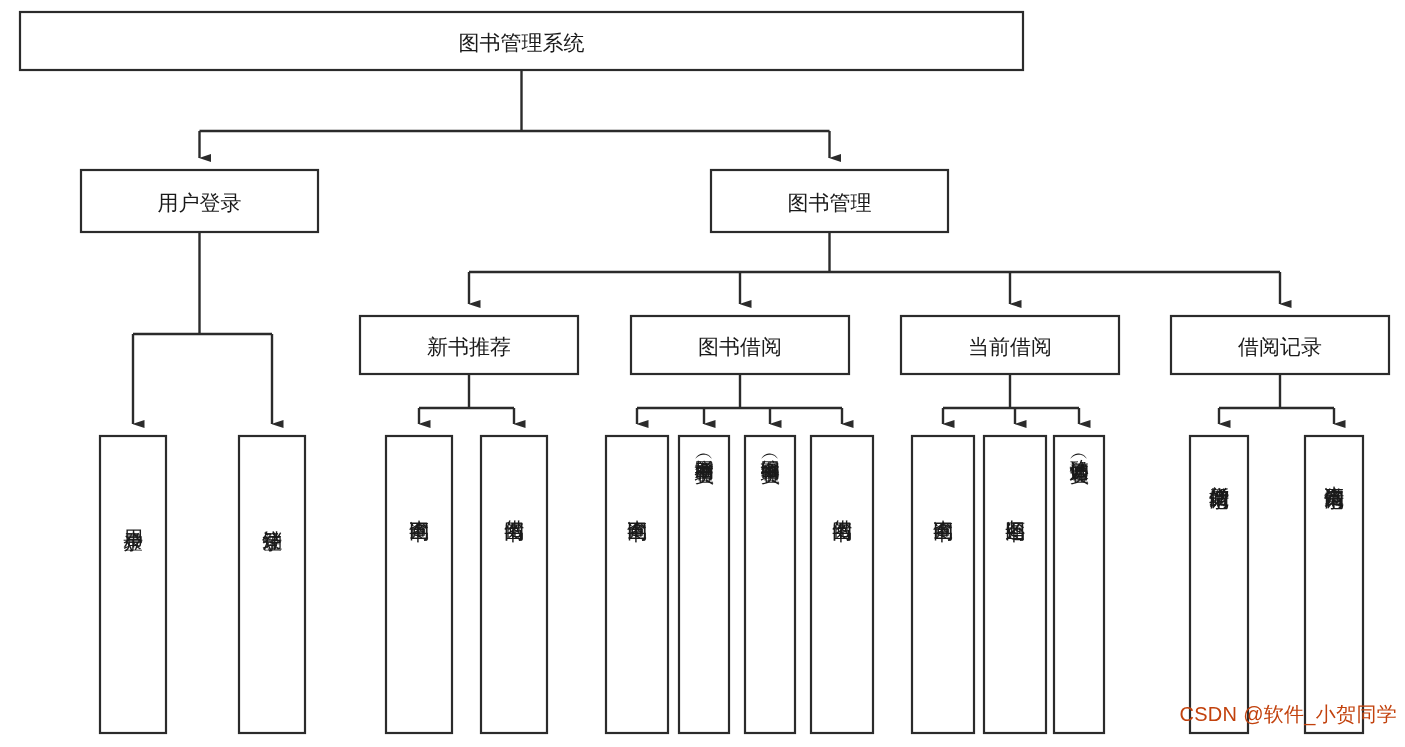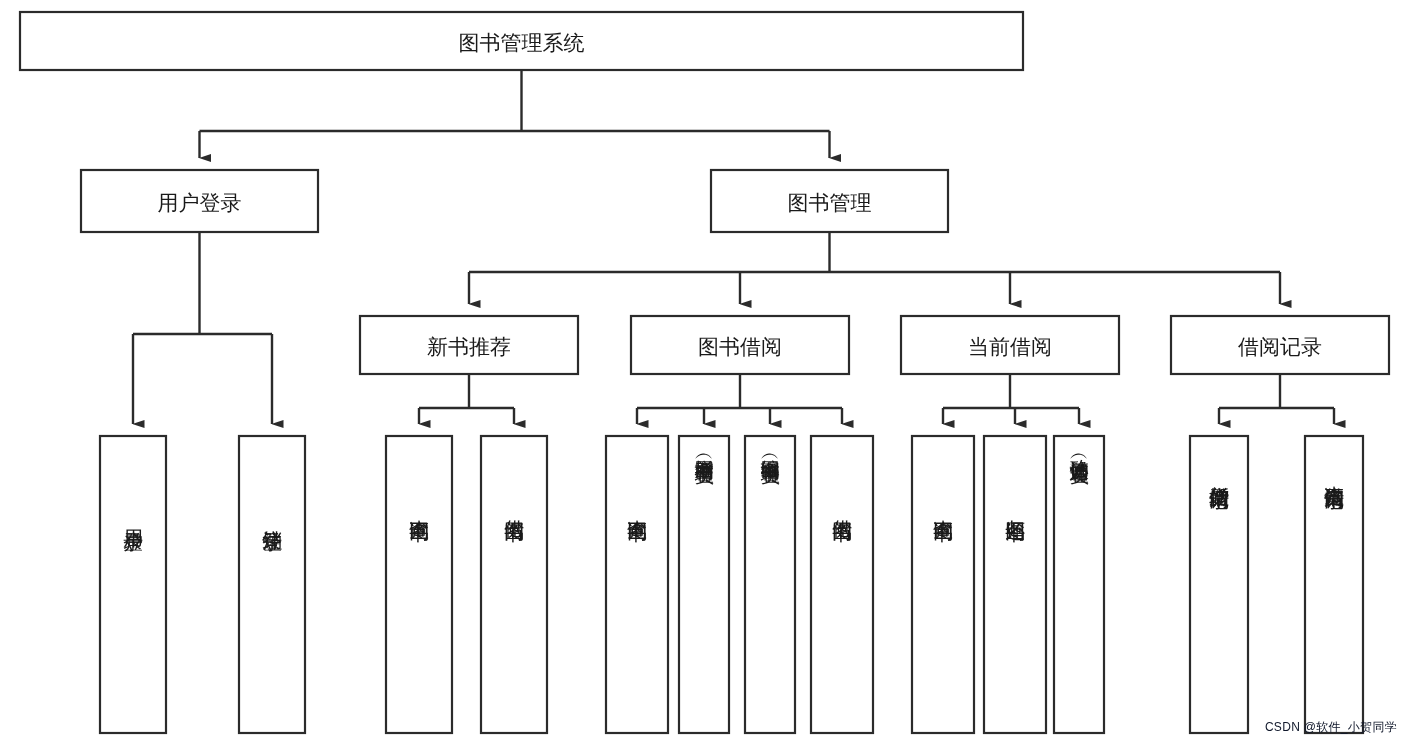--- a/index.html
+++ b/index.html
@@ -64,24 +64,24 @@
     font-family: "Liberation Sans", "DejaVu Sans", sans-serif;
     font-size: 20px;
     line-height: 1.08;
     color: #1a1a1a;
     letter-spacing: 1px;
     white-space: nowrap;
   }
   #watermark {
     position: absolute;
     right: 8px;
-    bottom: 11px;
-    font-family: "Liberation Sans", "DejaVu Sans", sans-serif;
-    font-size: 12px;
-    color: #0f172a;
+    bottom: 19px;
+    font-family: "Liberation Sans", "DejaVu Sans", sans-serif;
+    font-size: 20px;
+    color: #c2410c;
     letter-spacing: 0.3px;
     user-select: none;
   }
 </style>
 </head>
 <body>
 
 <div id="diagram-root">
 
   <svg id="tree-svg" viewBox="0 0 1405 747">

